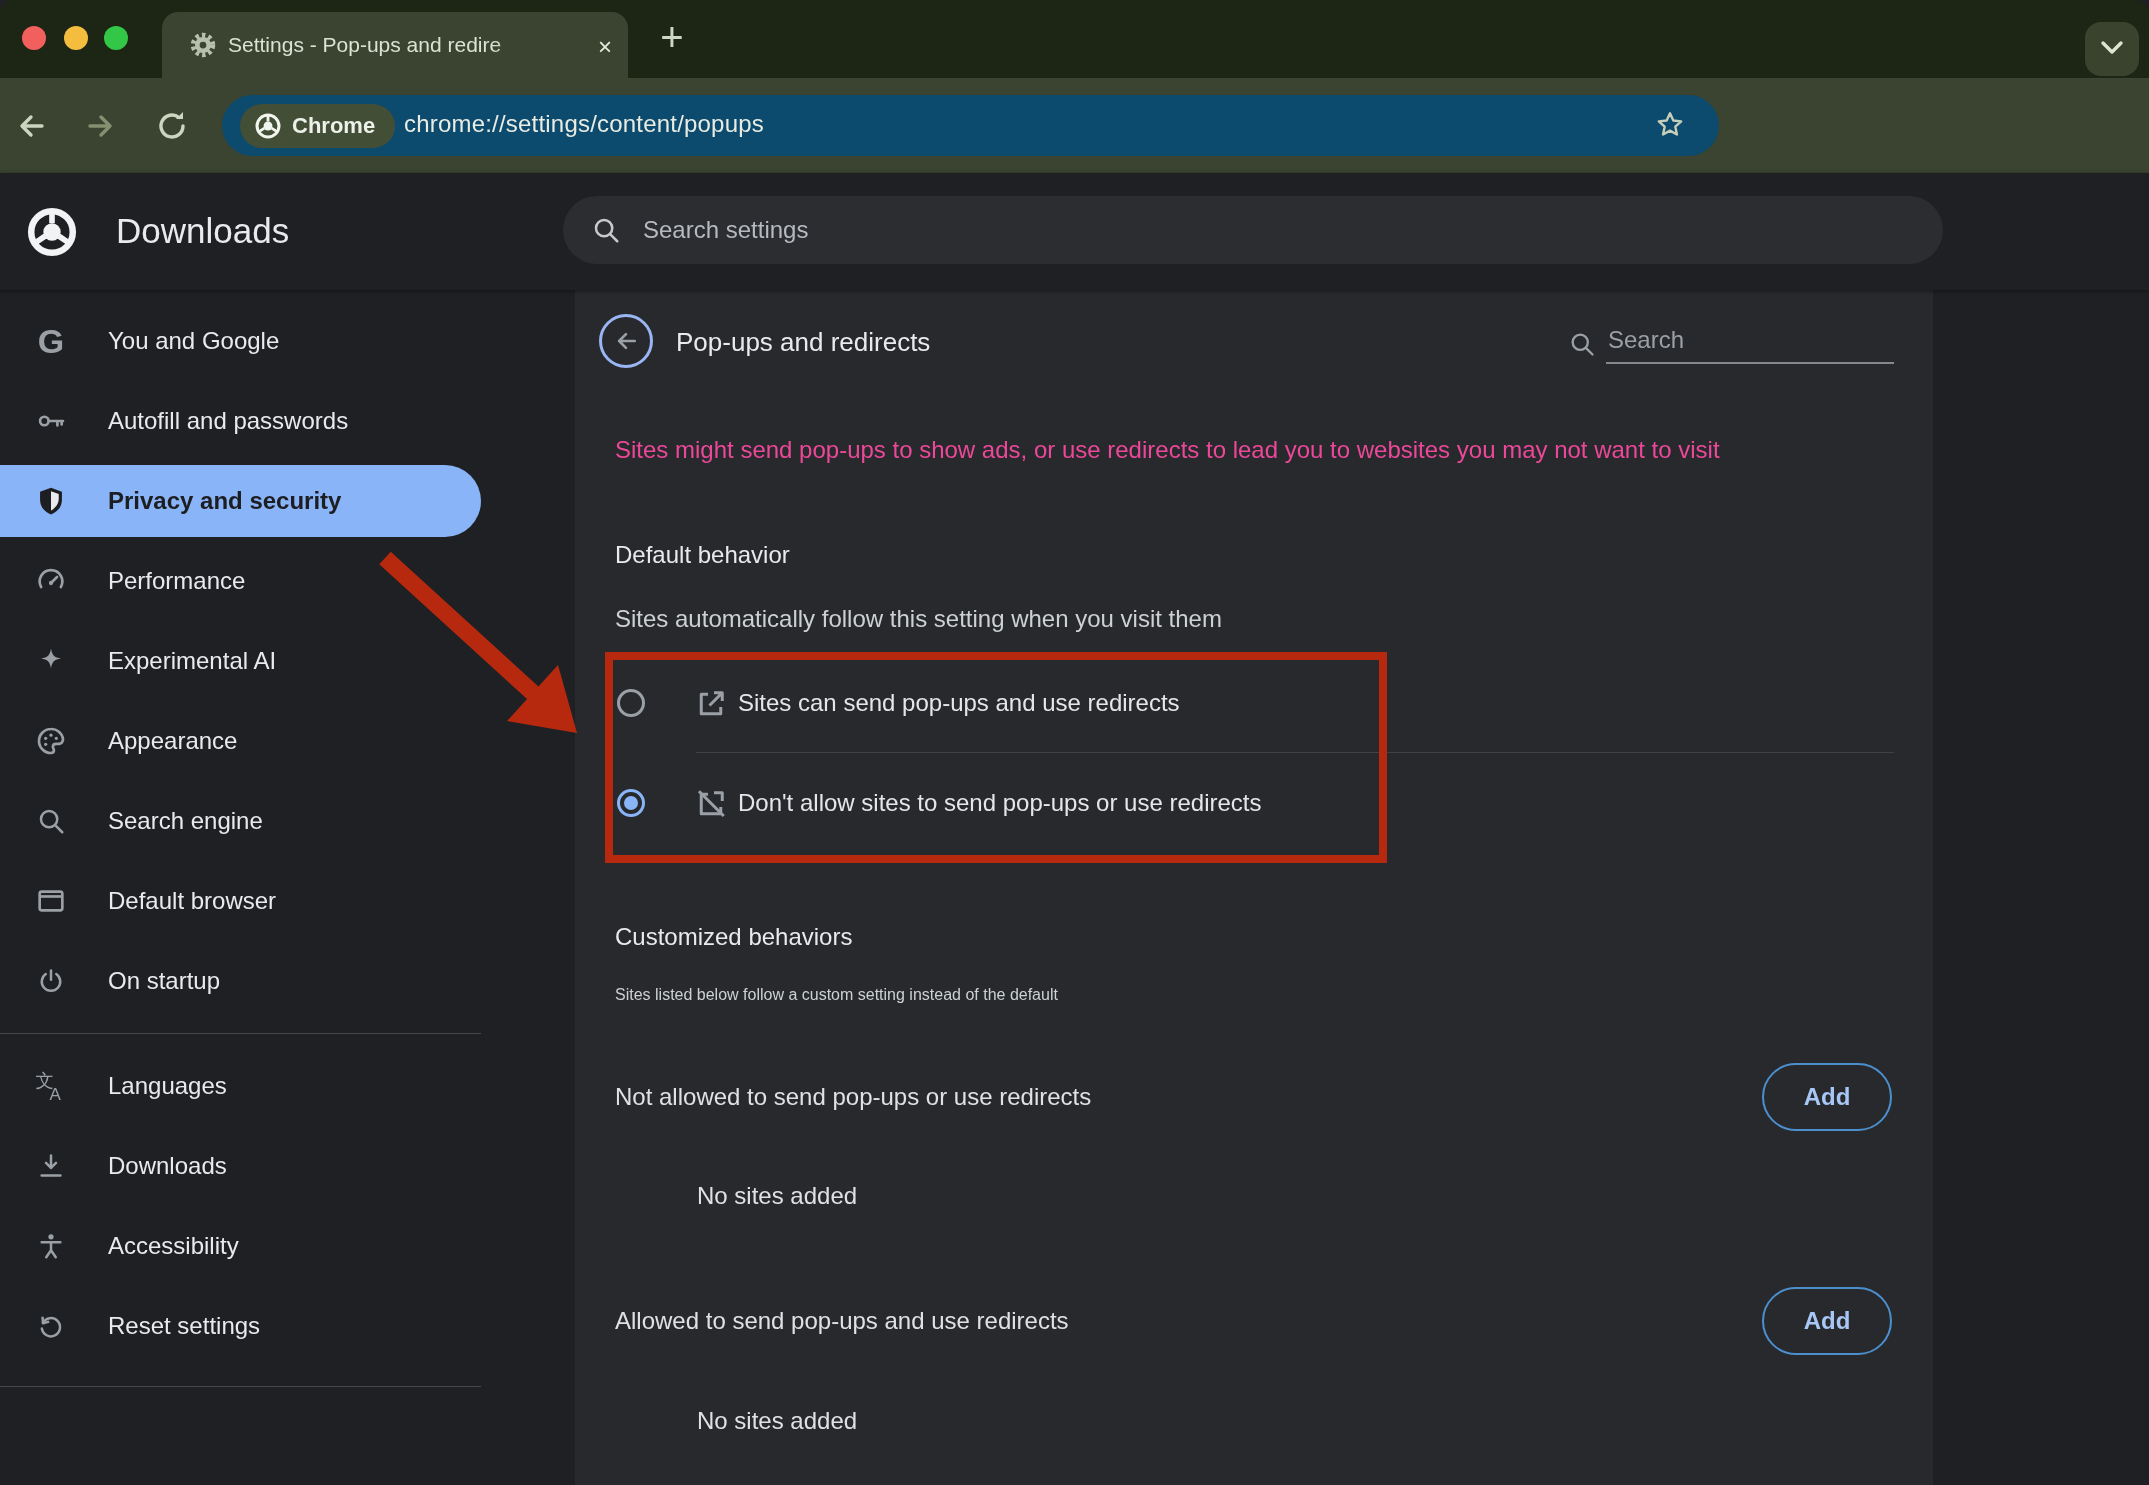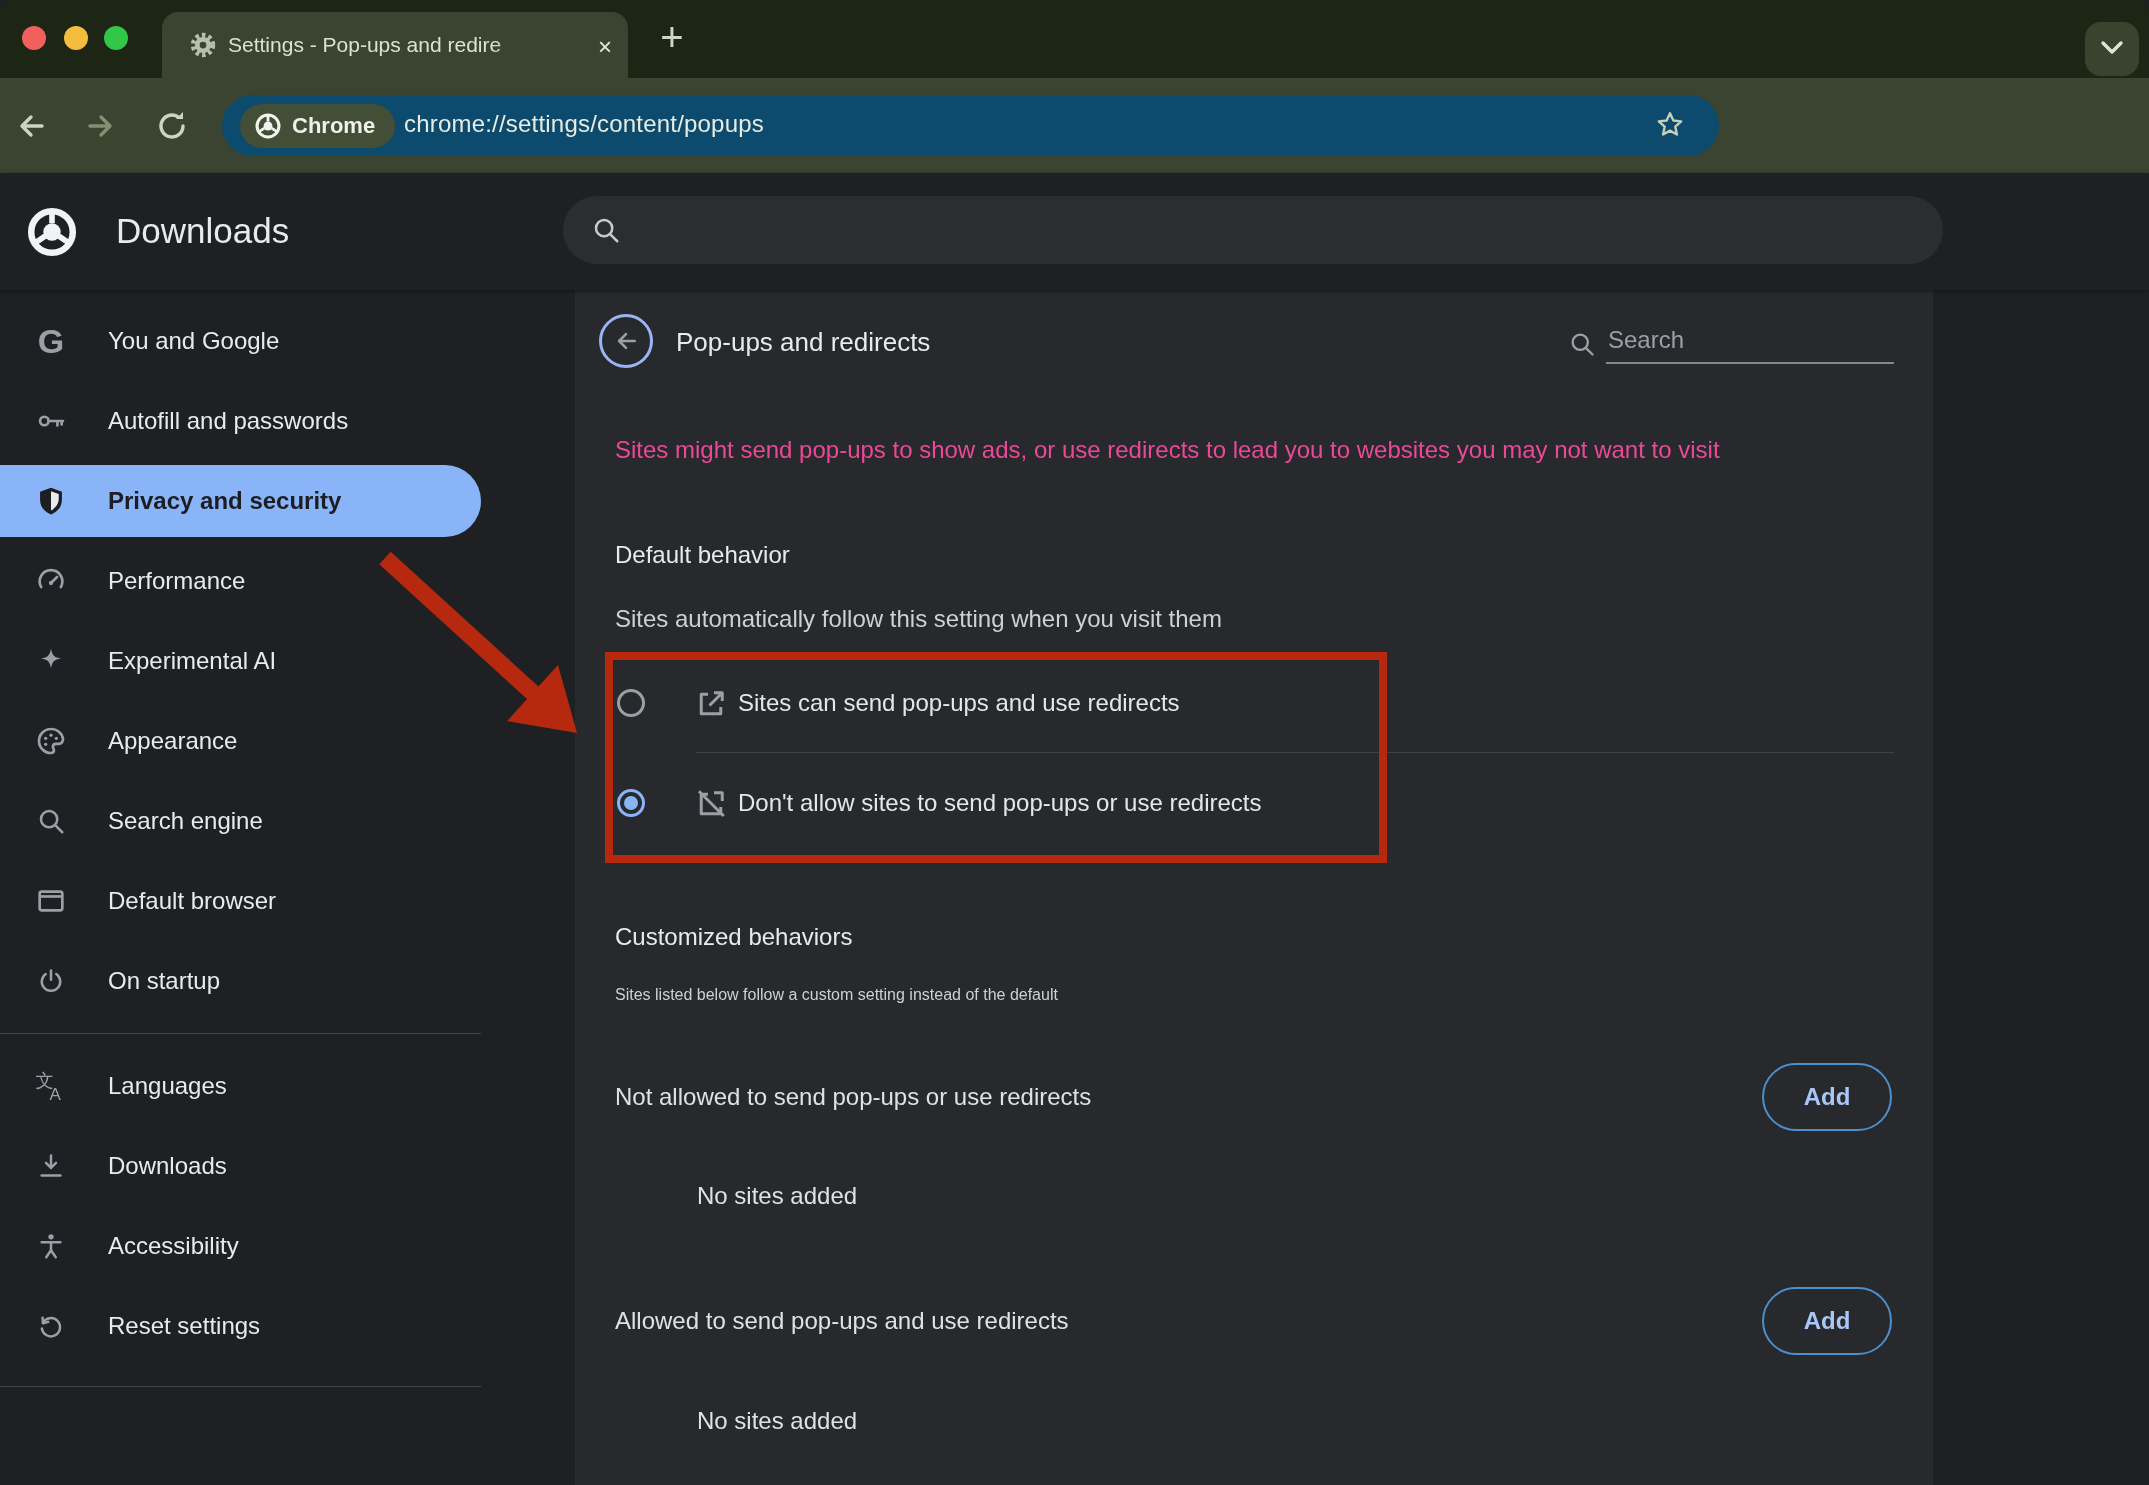--- a/index.html
+++ b/index.html
@@ -188,20 +188,21 @@
       <path d="M12 8V2.4M8.8 13.9L4 17.2M15.2 13.9L20 17.2" stroke="#f1f3f4" stroke-width="2.6"></path>
     </svg>
   </div>
   <div class="abs set-title">Downloads</div>
 </div>
 <div class="abs set-search">
   <svg width="30" height="30" viewBox="0 0 24 24">
       <circle cx="10.5" cy="10.5" r="6.5" fill="none" stroke="#c7cacd" stroke-width="2"></circle>
       <path d="M15.5 15.5L21 21" stroke="#c7cacd" stroke-width="2" stroke-linecap="round"></path>
     </svg>
+  <input type="text" placeholder="Search settings" style="">
 </div>
 
 <div class="abs sidebar">
   <div class="side-item">
     <span class="ic" style="color:#9aa0a6;font-size:34px;font-weight:700;">G</span>
     <span class="lbl">You and Google</span>
   </div>
   <div class="side-item">
     <span class="ic">
       <svg width="32" height="32" viewBox="0 0 24 24">

